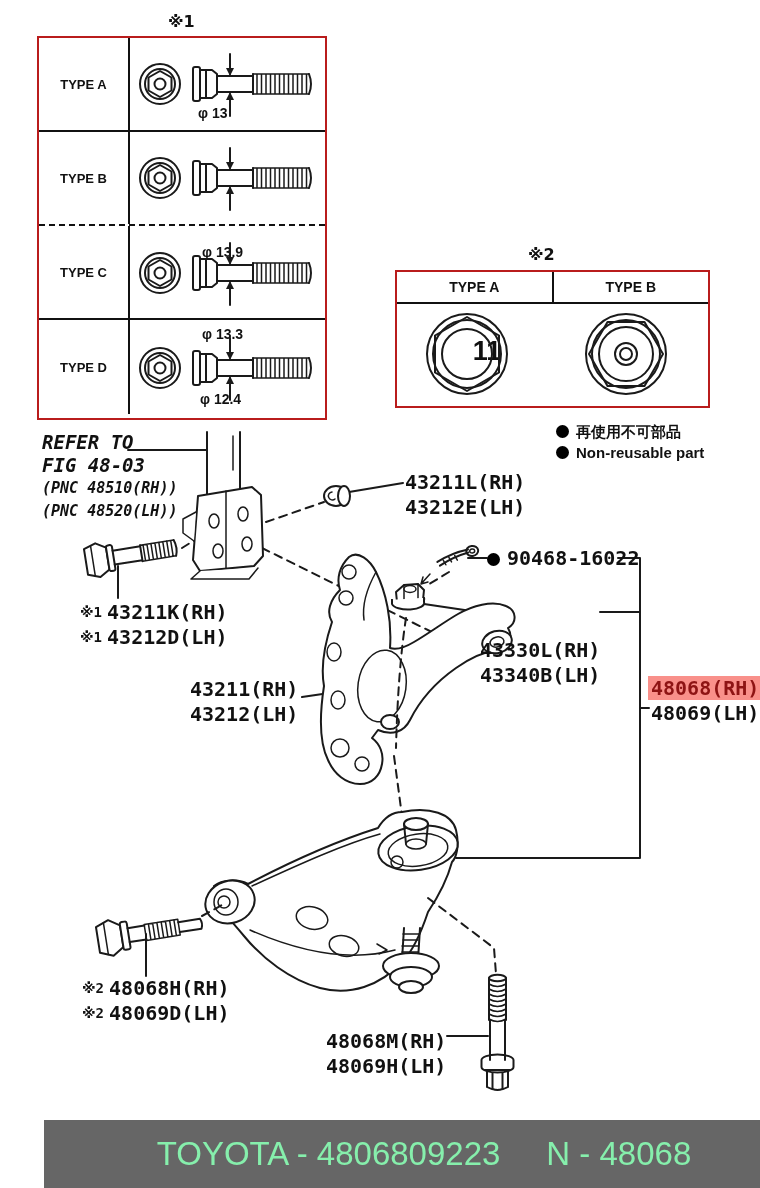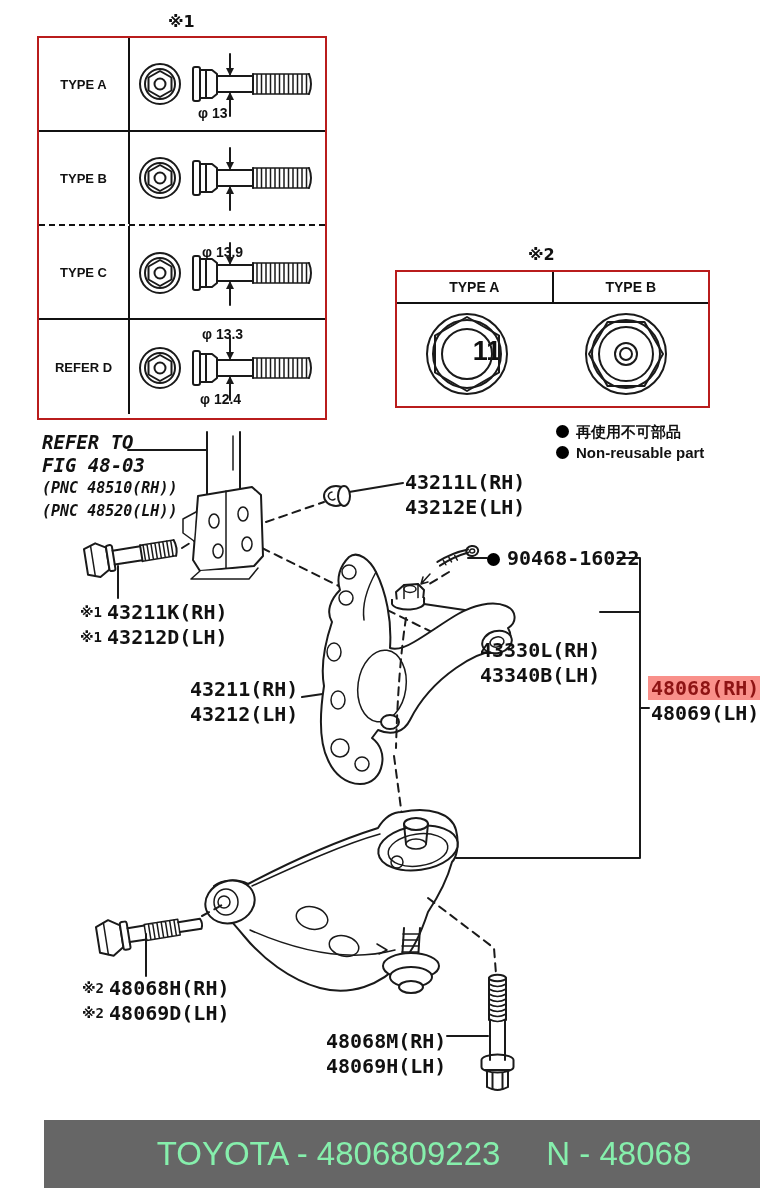--- a/index.html
+++ b/index.html
@@ -62,21 +62,21 @@
     <div class="brow">
       <div class="bcell-label">TYPE A</div>
     </div>
     <div class="brow dashed">
       <div class="bcell-label">TYPE B</div>
     </div>
     <div class="brow">
       <div class="bcell-label">TYPE C</div>
     </div>
     <div class="brow">
-      <div class="bcell-label">REFER D</div>
+      <div class="bcell-label">TYPE D</div>
     </div>
   </div>
   <div class="phi" style="left:198px;top:105px;">φ 13</div>
   <div class="phi" style="left:202px;top:199px;margin-top:45px;">φ 13.9</div>
   <div class="phi" style="left:202px;top:306px;margin-top:20px;">φ 13.3</div>
   <div class="phi" style="left:200px;top:391px;">φ 12.4</div>
 
   <div class="refmark" style="left:528px;top:245px;">※2</div>
   <div id="nut-table" class="ptable">
     <div class="nthead">

